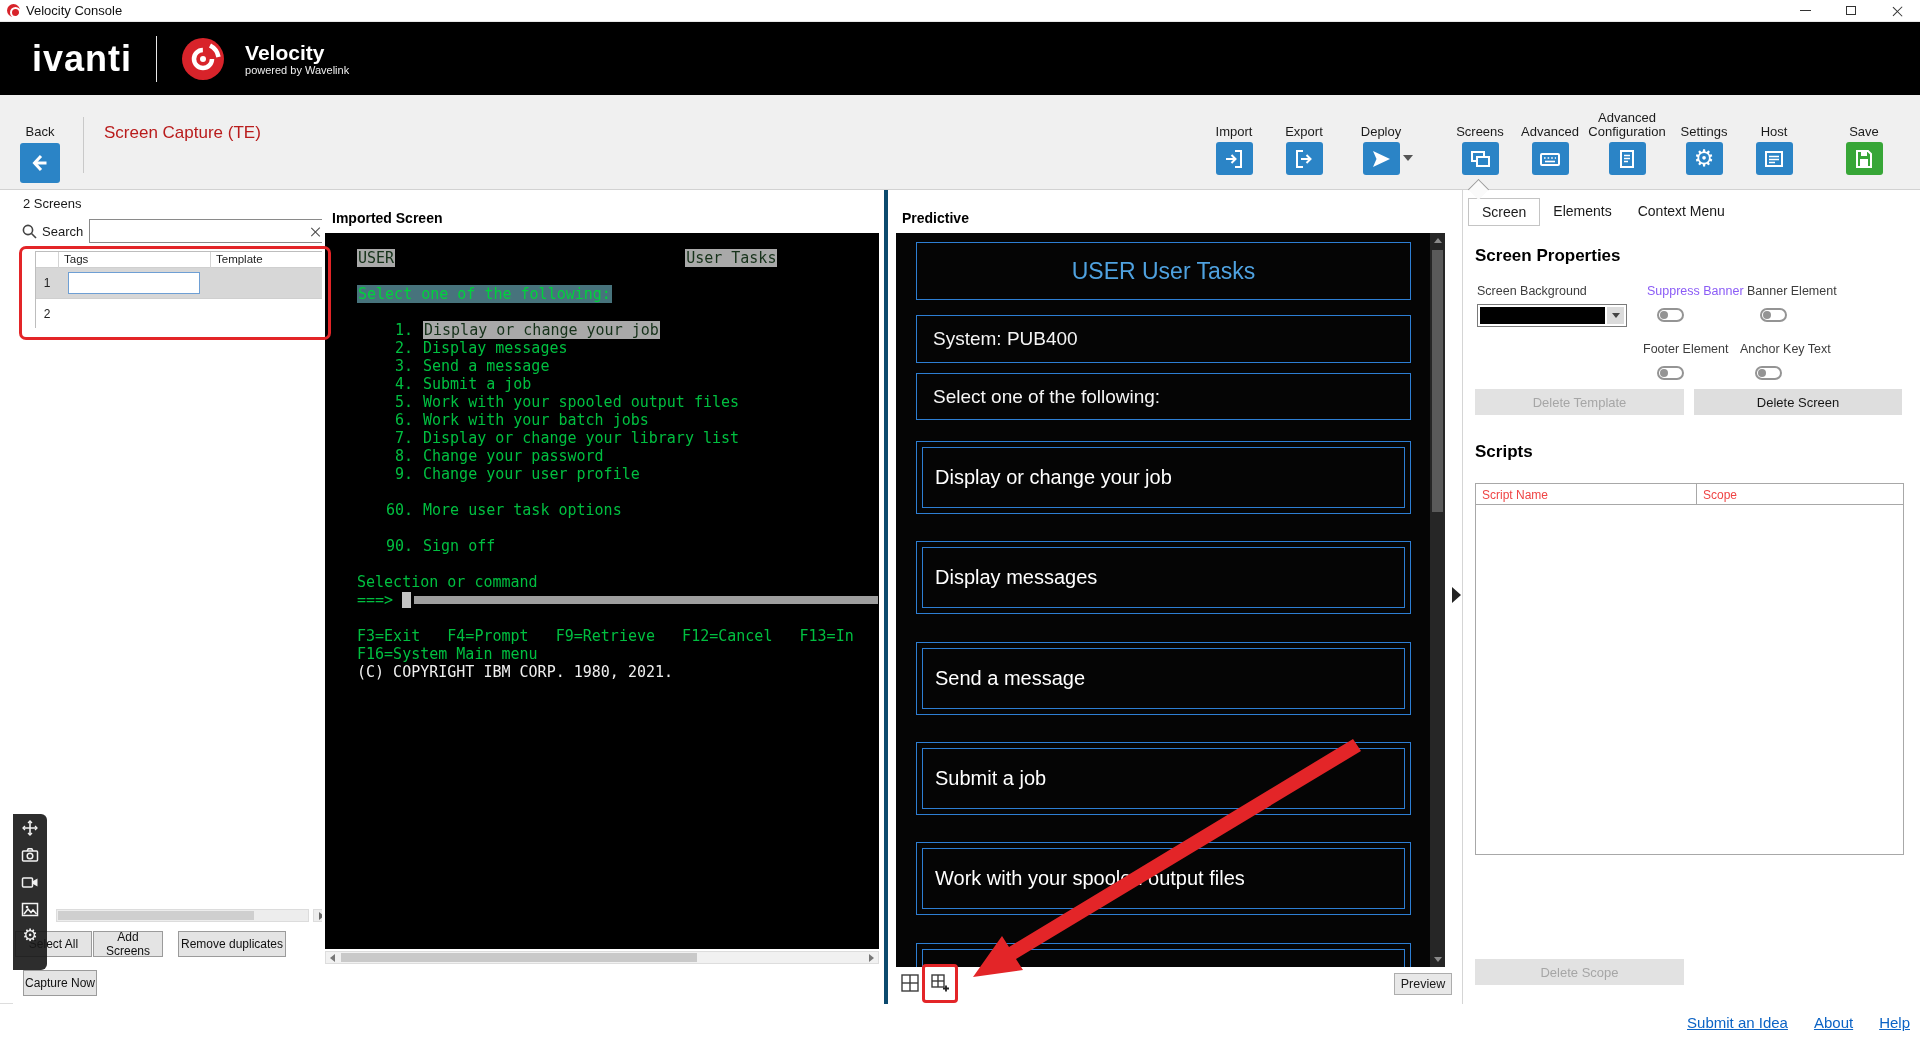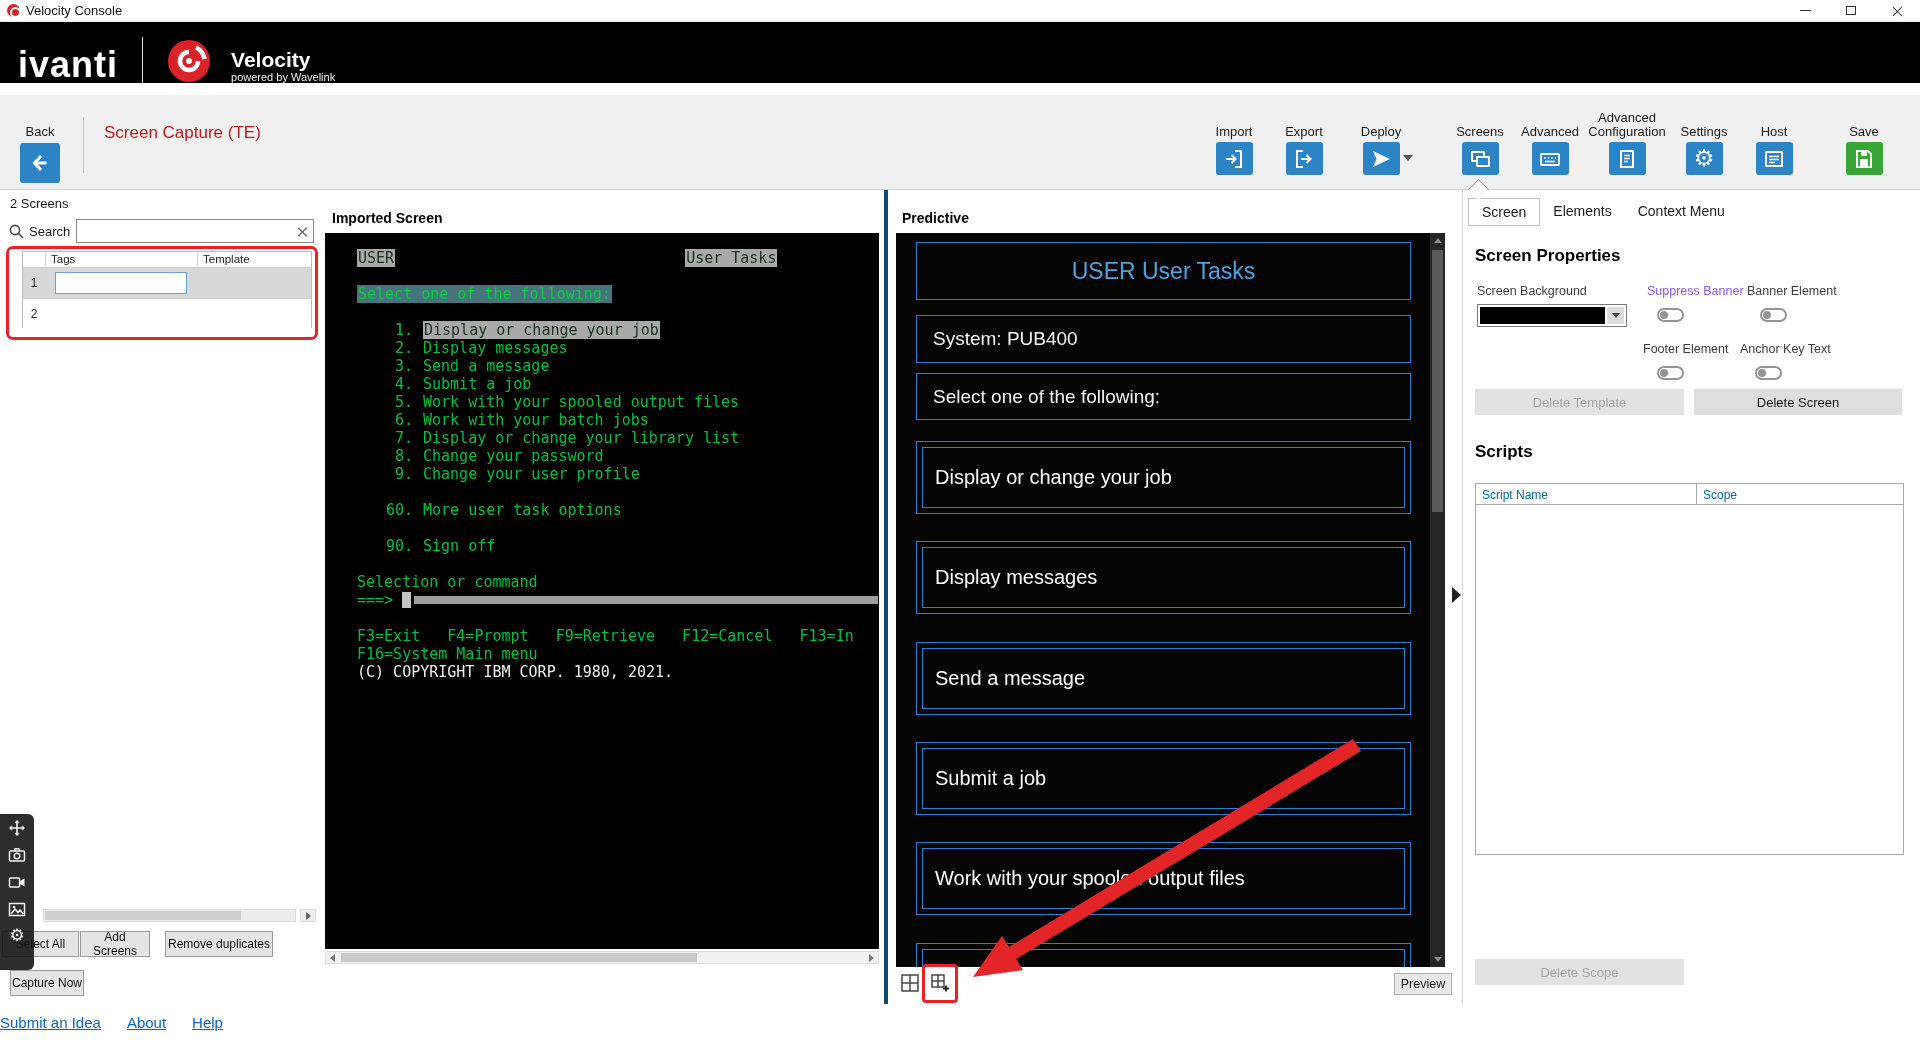--- a/index.html
+++ b/index.html
@@ -16,22 +16,22 @@
   .win-controls{margin-left:auto;display:flex;height:22px}
   .winbtn{width:46px;height:22px;display:flex;align-items:center;justify-content:center}
   .min-shape{width:11px;height:1px;background:#333}
   .max-shape{width:10px;height:9px;border:1px solid #333}
   .x-shape{position:relative;width:12px;height:12px}
   .x-shape::before,.x-shape::after{content:"";position:absolute;left:5.5px;top:0;width:1.4px;height:13px;background:#333}
   .x-shape::before{transform:rotate(45deg)}
   .x-shape::after{transform:rotate(-45deg)}
 
   
-  .brandbar{position:absolute;left:0;top:22px;width:100%;height:61px;background:#000;
-            display:flex;align-items:flex-end;padding-left:18px}
+  .brandbar{position:absolute;left:0;top:22px;width:100%;height:73px;background:#000;
+            display:flex;align-items:center;padding-left:32px}
   .ivanti{color:#fff;font-size:36px;font-weight:bold;letter-spacing:1px;line-height:1}
   .vsep{width:1px;height:46px;background:#e8e8e8;margin:0 24px}
   .prod{color:#fff;margin-left:20px}
   .prod-name{font-size:21px;font-weight:bold;line-height:1.1}
   .prod-tag{font-size:11px;color:#efefef}
 
   
   .toolbar{position:absolute;left:0;top:95px;width:100%;height:95px;background:#f0f0f0;border-bottom:1px solid #d2d2d2}
   .back-group{position:absolute;left:16px;top:16px;width:48px;display:flex;flex-direction:column;align-items:center}
   .back-label{font-size:13px;height:28px;display:flex;align-items:flex-end}
@@ -46,21 +46,21 @@
   .dd-arrow{position:absolute;right:-13px;top:13px;width:0;height:0;border-left:5px solid transparent;border-right:5px solid transparent;border-top:6px solid #555}
   .screens-caret{position:absolute;left:1471px;top:182px;width:15px;height:15px;background:#fafafa;
                  border-left:1px solid #9a9a9a;border-top:1px solid #9a9a9a;transform:rotate(45deg);z-index:6}
 
   
   .content{position:absolute;left:0;top:190px;width:1920px;height:814px;background:#fff;border-bottom:1px solid #ddd}
   .panel{position:absolute;top:0;height:814px;background:#fff}
   .panel-label{position:absolute;font-size:14px;font-weight:bold;color:#000}
 
   
-  .lpanel{left:0;width:384px;border-right:1px solid #d5d5d5}
+  .lpanel{left:13px;width:384px;border-right:1px solid #d5d5d5}
   .count-label{position:absolute;left:10px;top:6px;font-size:13px}
   .search-row{position:absolute;left:8px;top:29px;display:flex;align-items:center}
   .search-word{font-size:13px;margin:0 6px 0 4px}
   .search-input{width:238px;height:24px;border:1px solid #8a8a8a;background:#fff;padding:0 20px 0 6px;font-size:13px;font-family:"Liberation Sans",sans-serif}
   .clear-x{position:absolute;right:7px;top:8px;width:10px;height:10px}
   .clear-x::before,.clear-x::after{content:"";position:absolute;left:4.5px;top:-1px;width:1.3px;height:12px;background:#444}
   .clear-x::before{transform:rotate(45deg)}
   .clear-x::after{transform:rotate(-45deg)}
   .ltable{position:absolute;left:22px;top:61px;width:290px;height:77px;border:1px solid #bdbdbd;background:#fff}
   .lt-header{position:absolute;left:0;top:0;width:100%;height:16px;border-bottom:1px solid #cfcfcf;font-size:11.5px;color:#222}
@@ -136,27 +136,27 @@
   .combo-btn{width:17px;margin-left:2px;background:#dcdcdc;display:flex;align-items:center;justify-content:center}
   .tri-dn-sm{width:0;height:0;border-left:4px solid transparent;border-right:4px solid transparent;border-top:5px solid #444}
   .toggle{position:absolute;width:27px;height:14px;border:2px solid #949494;border-radius:8px;background:#fff}
   .toggle::before{content:"";position:absolute;left:1px;top:1px;width:8px;height:8px;border-radius:50%;background:#949494}
   .rbtn{position:absolute;height:26px;background:#e2e2e2;border:none;font-size:13px;display:flex;align-items:center;justify-content:center;
         font-family:"Liberation Sans",sans-serif}
   .rbtn.disabled{color:#a6a6a6}
   .rbtn.enabled{background:#dedede;color:#161616}
   .stable{position:absolute;left:12px;top:293px;width:429px}
   .st-header{display:flex;height:22px;border:1px solid #a8a8a8;background:#fff}
-  .st-cell{font-size:12px;color:#0369a1;padding:4px 0 0 6px}
+  .st-cell{font-size:12px;color:#ef4444;padding:4px 0 0 6px}
   .st-cell.first{width:221px;border-right:1px solid #a8a8a8}
   .st-body{height:350px;border:1px solid #a8a8a8;border-top:none;background:#fff}
 
   
   .footer{position:absolute;left:0;top:1004px;width:1920px;height:36px;background:#fff;
-          display:flex;align-items:center;justify-content:flex-start;gap:26px;padding-right:10px}
+          display:flex;align-items:center;justify-content:flex-end;gap:26px;padding-right:10px}
   .flink{color:#0b63c5;font-size:15px;text-decoration:underline;cursor:pointer}
 </style>
 </head>
 <body>
 
 <div class="app">
 
   <div class="titlebar">
     <div class="app-icon"></div>
     <span class="tb-title">Velocity Console</span>

